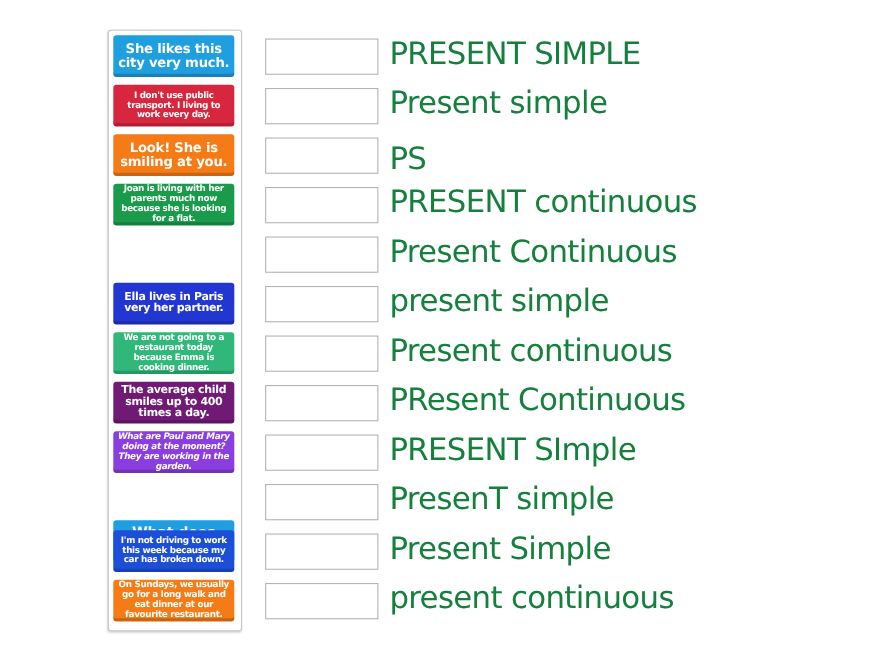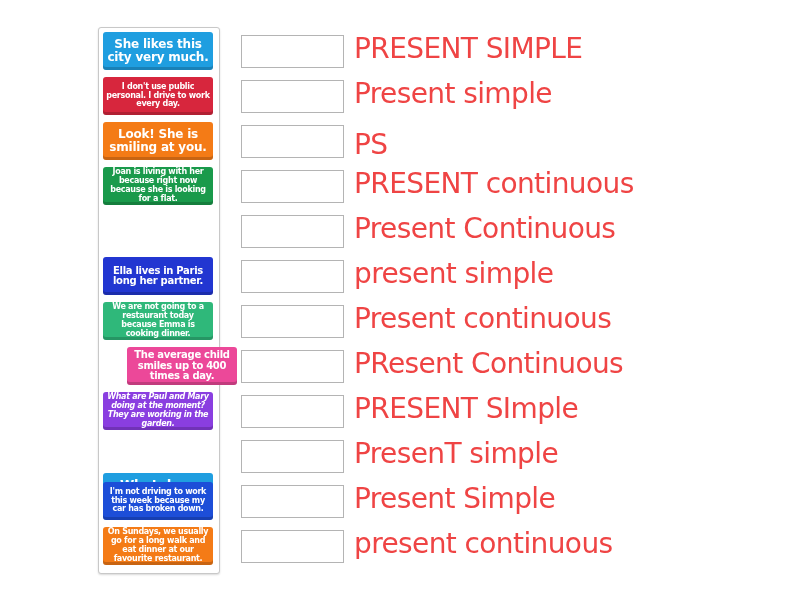--- a/index.html
+++ b/index.html
@@ -26,47 +26,47 @@
     .card.sz-m { font-size: 10px; letter-spacing: -0.3px; }
     .card.sz-s { font-size: 8px; letter-spacing: -0.3px; line-height: 1.12; }
     .card.sz-xl { font-size: 13px; letter-spacing: -0.2px; }
 
     .drop-box {
       position: absolute; left: 241px; width: 103px; height: 33px;
       border: 1px solid #b4b4b4; background: #ffffff; box-sizing: border-box;
     }
     .target-label {
       position: absolute; left: 354px; height: 34px; line-height: 34px;
-      font-size: 28px; color: #ef4444; white-space: nowrap;
+      font-size: 28px; color: #15803d; white-space: nowrap;
       font-family: "DejaVu Sans", sans-serif; letter-spacing: -0.6px;
     }
   </style>
 </head>
 <body>
 
 <div class="card-tray">
   <div class="card sz-l" style="top: 4px; background: rgb(31, 158, 224);">
       <span>She likes this city very much.</span>
     </div>
   <div class="card sz-s" style="top: 49px; background: rgb(215, 38, 61);">
-      <span>I don't use public personal. I drive to work every day.</span>
+      <span>I don't use public transport. I living to work every day.</span>
     </div>
   <div class="card sz-l" style="top: 94px; background: rgb(244, 123, 22); text-align: center;">
       <span>Look! She is smiling at you.</span>
     </div>
   <div class="card sz-s" style="top: 139px; background: rgb(26, 154, 75);">
-      <span>Joan is living with her because right now because she is looking for a flat.</span>
+      <span>Joan is living with her parents much now because she is looking for a flat.</span>
     </div>
   <div class="card sz-m" style="top: 229px; background: rgb(34, 54, 209);">
-      <span>Ella lives in Paris long her partner.</span>
+      <span>Ella lives in Paris very her partner.</span>
     </div>
   <div class="card sz-s" style="top: 274px; background: rgb(47, 184, 122);">
       <span>We are not going to a restaurant today because Emma is cooking dinner.</span>
     </div>
-  <div class="card sz-m" style="top: 319px; background: #ec4899; margin-left: 24px;">
+  <div class="card sz-m" style="top: 319px; background: #701a75;">
       <span>The average child smiles up to 400 times a day.</span>
     </div>
   <div class="card sz-s" style="top: 364px; background: rgb(138, 62, 224); font-style: italic;">
       <span>What are Paul and Mary doing at the moment? They are working in the garden.</span>
     </div>
   <div class="card sz-xl" style="top: 409px; background: rgb(31, 158, 224); margin-top: 36px;">
       <span>What does Mark do?</span>
     </div>
   <div class="card sz-s" style="top: 454px; background: #1d4ed8; justify-content: flex-end;">
       <span>I'm not driving to work this week because my car has broken down.</span>

